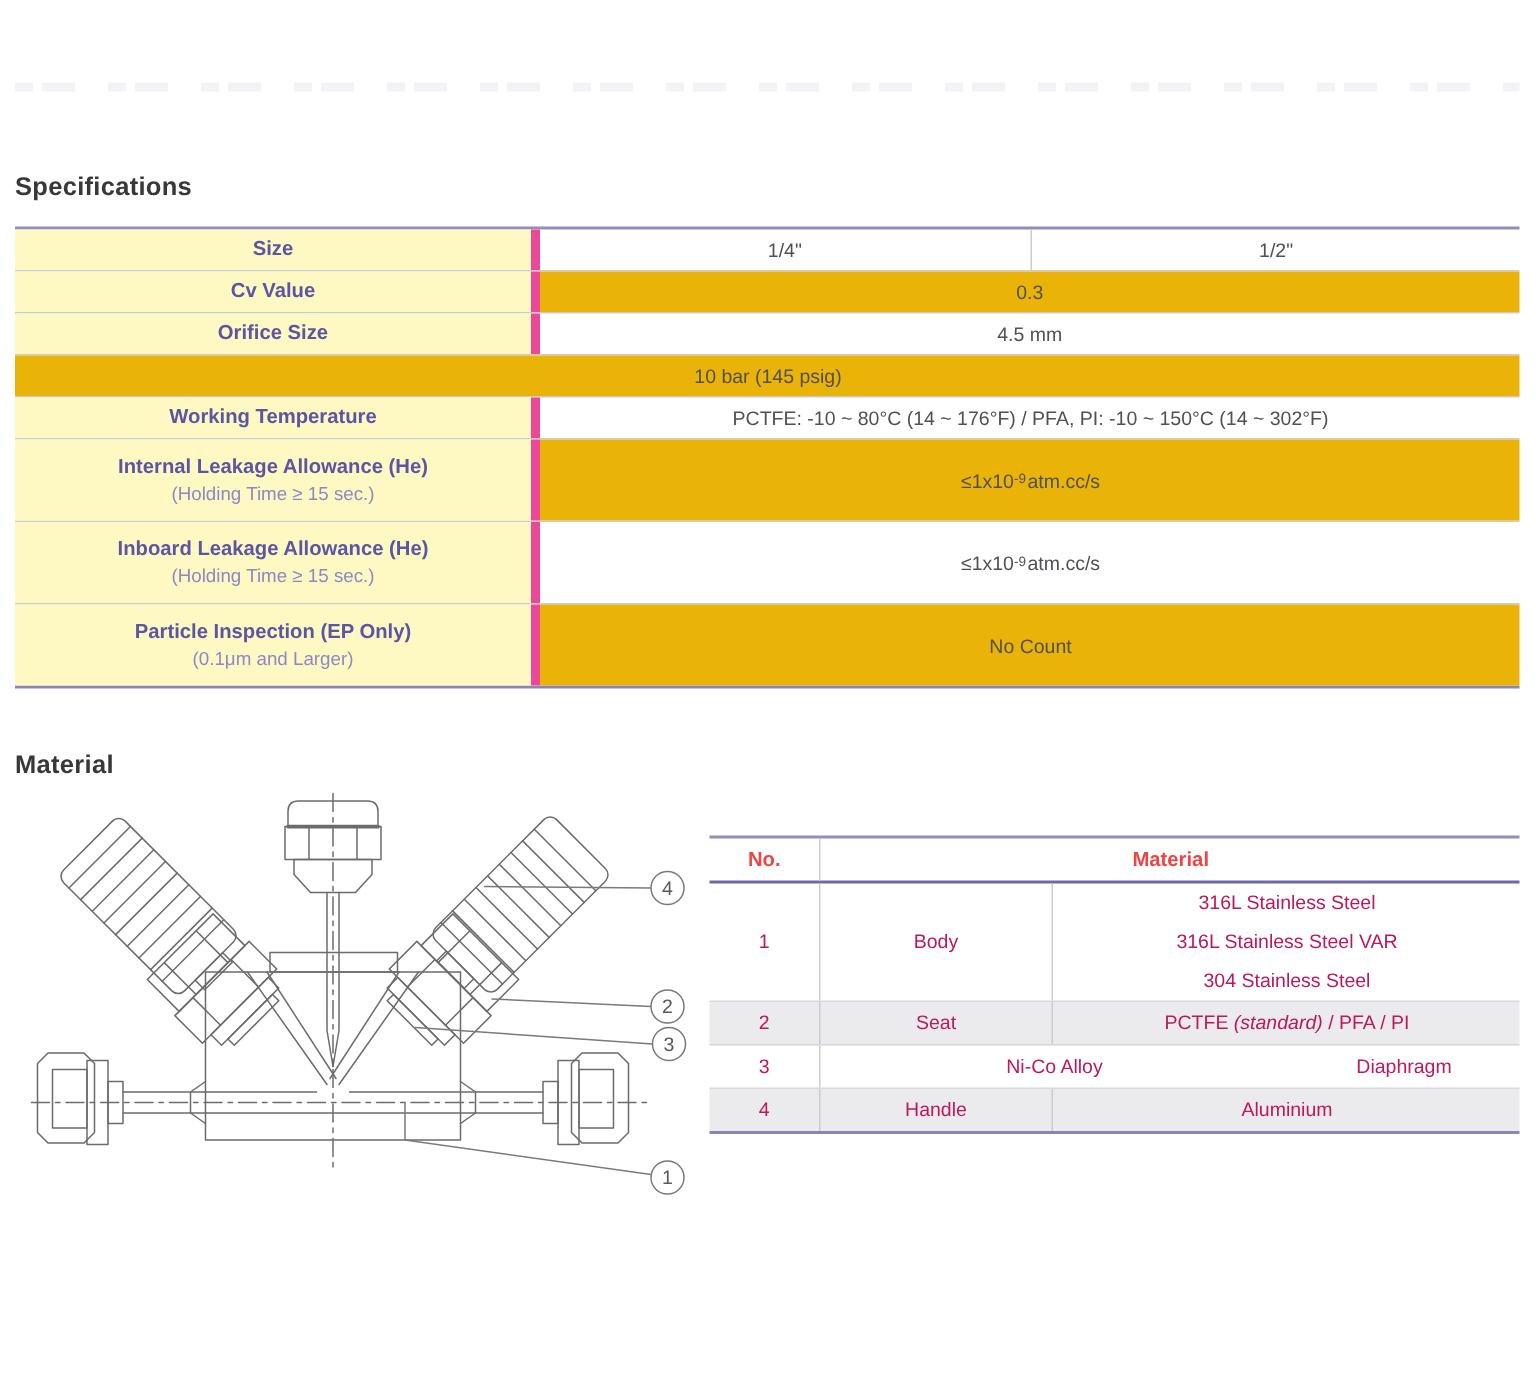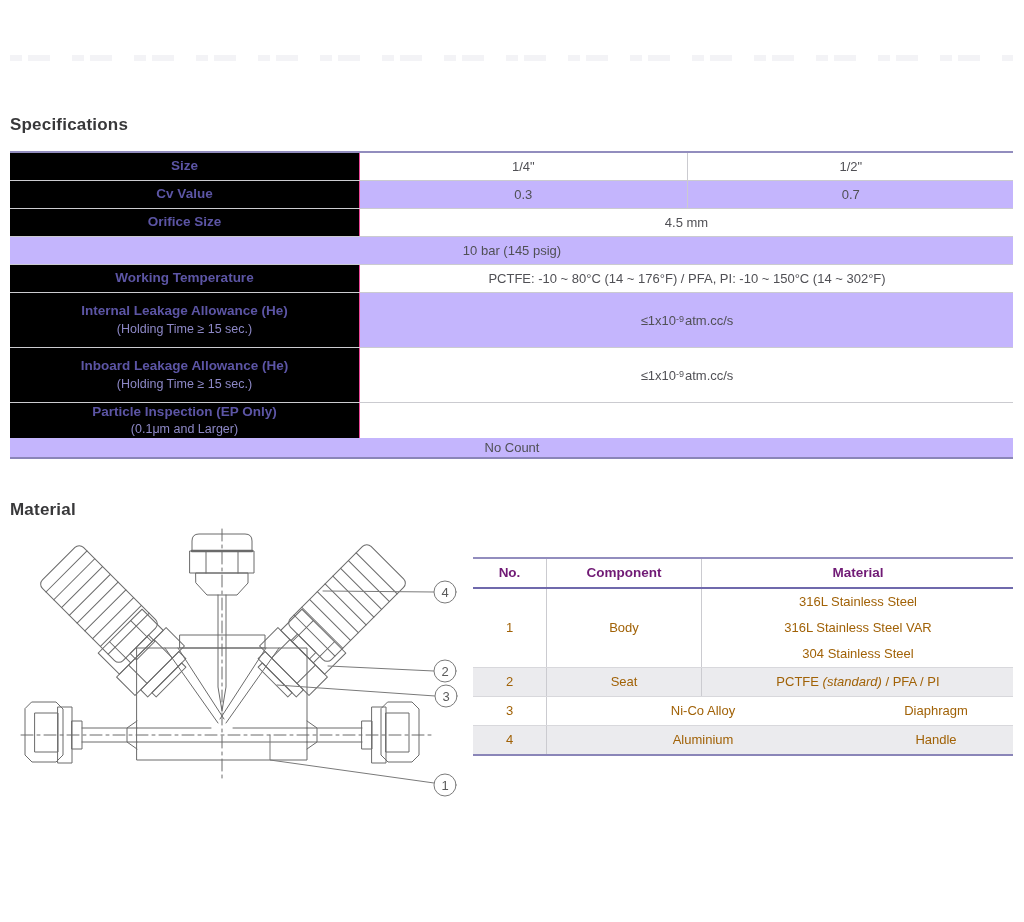--- a/index.html
+++ b/index.html
@@ -11,46 +11,46 @@
     background:repeating-linear-gradient(90deg,#f3f3f6 0 12px,transparent 12px 18px,#f3f3f6 18px 40px,transparent 40px 62px);}
 
   .sec-title{position:absolute;left:10px;font-size:17px;font-weight:bold;color:#38383a;letter-spacing:.2px;}
   #spec-title{top:115px;}
   #mat-title{top:500px;}
 
   
   .spec-table{position:absolute;left:10px;top:151px;width:1004px;
     border-top:2px solid #928dbe;border-bottom:2px solid #8a85b8;box-sizing:border-box;}
   .srow{display:flex;border-bottom:1px solid #cbcbd0;}
-  .srow:last-child{border-bottom:none;flex-direction:column;}
+  .srow:last-child{border-bottom:none;}
   .h27{height:27px;}
   .h54{height:54px;}
-  .slabel{width:350px;box-sizing:border-box;border-right:1px solid #ec4899;
+  .slabel{width:350px;box-sizing:border-box;border-right:6px solid #ec4899;
     display:flex;flex-direction:column;justify-content:center;align-items:center;text-align:center;
-    color:#5c55a5;font-weight:600;font-size:13.5px;line-height:1.35;background:#000000;}
+    color:#5c55a5;font-weight:600;font-size:13.5px;line-height:1.35;background:#fef9c3;}
   .slabel .sub{font-weight:normal;font-size:12.5px;color:#8d88c6;}
   .svals{flex:1;display:flex;}
-  .gray .svals{background:#c4b5fd;justify-content:center;}
+  .gray .svals{background:#eab308;justify-content:center;}
   .sval{flex:1;display:flex;align-items:center;justify-content:center;
     font-size:13px;color:#505055;}
   .sval.mid{border-right:1px solid #cbcbd0;}
   .sval sup{font-size:9px;margin:0 1px 0 0;transform:translateY(-1px);}
 
   
   .mat-table{position:absolute;left:473px;top:557px;width:541px;
     border-top:2px solid #928dbe;border-bottom:2px solid #8a85b8;box-sizing:border-box;}
   .mrow{display:flex;border-bottom:1px solid #d8d8dc;}
   .mrow:last-child{border-bottom:none;}
   .mrow.header{height:28px;border-bottom:2px solid #6f69ac;}
-  .mrow.header .mcell{color:#701a75;font-weight:600;font-size:13.5px;}
+  .mrow.header .mcell{color:#ef4444;font-weight:600;font-size:13.5px;}
   .mh28{height:28px;}
   .mh78{height:78px;}
   .mrow.gray{background:#ebebee;}
   .mcell{display:flex;align-items:center;justify-content:center;text-align:center;
-    font-size:13px;color:#a16207;box-sizing:border-box;line-height:1.3;}
+    font-size:13px;color:#be185d;box-sizing:border-box;line-height:1.3;}
   .c-no{width:74px;border-right:1px solid #cbcbd0;}
   .c-comp{width:155px;border-right:1px solid #cbcbd0;}
   .c-mat{flex:1;flex-direction:column;justify-content:center;}
   .c-mat .mline{line-height:26px;}
   .ital{font-style:italic;}
 
   
   .diagram{position:absolute;left:15px;top:525px;}
 </style>
 </head>
@@ -67,21 +67,20 @@
       <div class="slabel">Size</div>
       <div class="svals">
         <div class="sval mid">1/4"</div>
         <div class="sval">1/2"</div>
       </div>
     </div>
     <div class="srow h27 gray">
       <div class="slabel">Cv Value</div>
       <div class="svals">
         <div class="sval mid">0.3</div>
-        <div class="sval">0.7</div>
       </div>
     </div>
     <div class="srow h27">
       <div class="slabel">Orifice Size</div>
       <div class="svals">
         <div class="sval mid">4.5 mm</div>
       </div>
     </div>
     <div class="srow h27 gray">
       <div class="svals">
@@ -232,21 +231,20 @@
       <text x="430" y="71.5">4</text>
       <text x="430" y="150.5">2</text>
       <text x="431" y="175.5">3</text>
       <text x="430" y="264.5">1</text>
     </g>
   </svg>
 
   <div class="mat-table">
     <div class="mrow header">
       <div class="mcell c-no">No.</div>
-      <div class="mcell c-comp">Component</div>
       <div class="mcell c-mat">Material</div>
     </div>
     <div class="mrow mh78">
       <div class="mcell c-no">1</div>
       <div class="mcell c-comp">Body</div>
       <div class="mcell c-mat">
         <div class="mline">316L Stainless Steel</div>
         <div class="mline">316L Stainless Steel VAR</div>
         <div class="mline">304 Stainless Steel</div>
       </div>
@@ -258,18 +256,18 @@
         <div class="mline"><span>PCTFE </span><span class="ital">(standard)</span><span> / PFA / PI</span></div>
       </div>
     </div>
     <div class="mrow mh28">
       <div class="mcell c-no">3</div>
       <div class="mcell c-mat">Ni-Co Alloy</div>
       <div class="mcell c-comp">Diaphragm</div>
     </div>
     <div class="mrow mh28 gray">
       <div class="mcell c-no">4</div>
+      <div class="mcell c-comp">Handle</div>
       <div class="mcell c-mat">Aluminium</div>
-      <div class="mcell c-comp">Handle</div>
     </div>
   </div>
 
 </div>
 
 </body></html>

